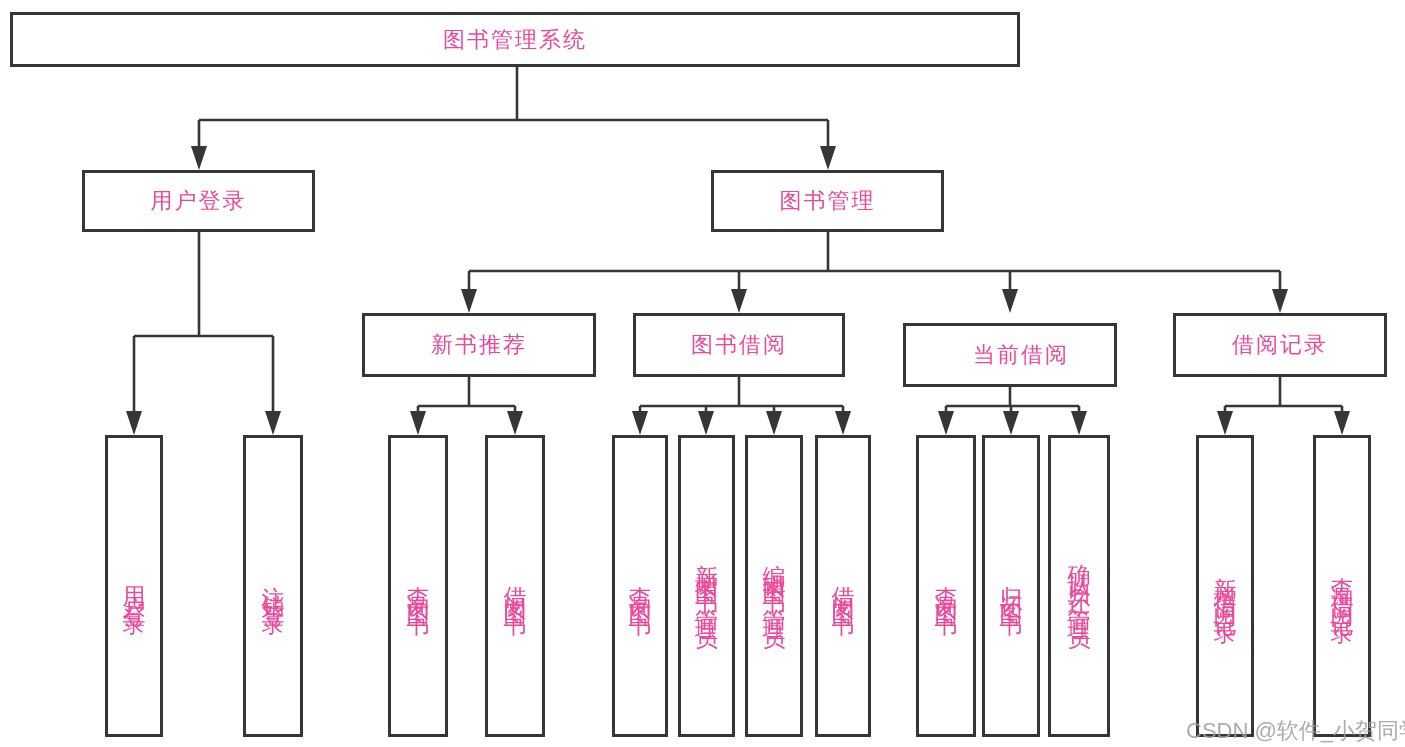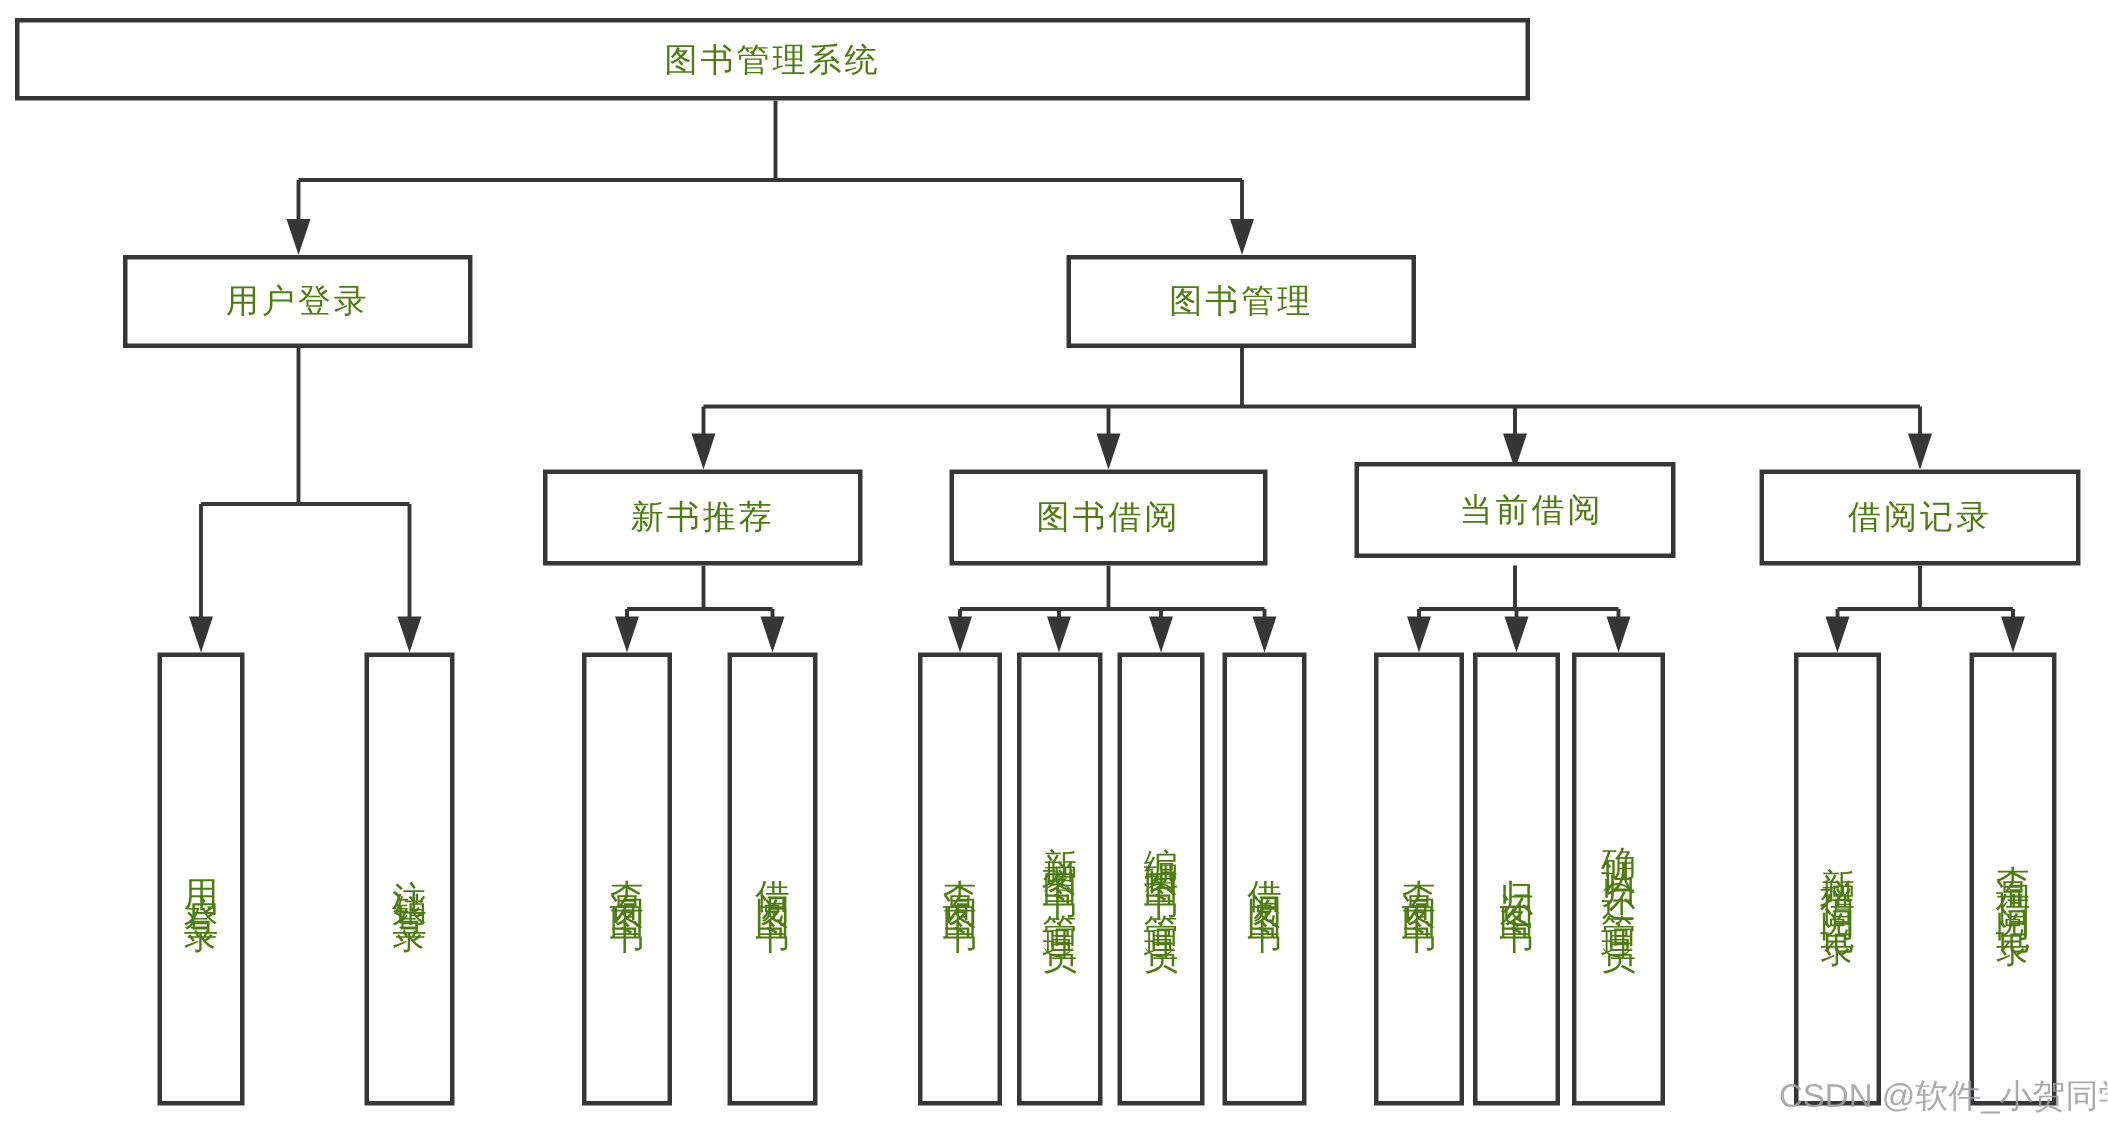--- a/index.html
+++ b/index.html
@@ -23,42 +23,42 @@
   }
   .box {
     position: absolute;
     box-sizing: border-box;
     border: 3px solid #363636;
     background: #ffffff;
     display: flex;
     align-items: center;
     justify-content: center;
     z-index: 2;
-    color: #4d7c0f;
+    color: #ec4899;
   }
   .box-h span {
     font-size: 22px;
     letter-spacing: 2px;
     white-space: nowrap;
   }
   .box-v span {
     writing-mode: vertical-rl;
     text-orientation: mixed;
     font-size: 23px;
     letter-spacing: 9px;
     line-height: 1;
     white-space: nowrap;
   }
   
   .n-root          { left: 10px;   top: 12px;  width: 1010px; height: 55px; }
   .n-user-login    { left: 82px;   top: 170px; width: 233px;  height: 62px; }
   .n-book-mgmt     { left: 711px;  top: 170px; width: 233px;  height: 62px; justify-content: center; }
-  .n-new-book      { left: 362px;  top: 313px; width: 213px;  height: 64px; }
+  .n-new-book      { left: 362px;  top: 313px; width: 234px;  height: 64px; }
   .n-book-borrow   { left: 633px;  top: 313px; width: 212px;  height: 64px; }
-  .n-current       { left: 903px;  top: 308px; width: 214px;  height: 64px; padding-left: 22px; }
+  .n-current       { left: 903px;  top: 323px; width: 214px;  height: 64px; padding-left: 22px; }
   .n-records       { left: 1173px; top: 313px; width: 214px;  height: 64px; }
   
   .box-v { top: 435px; height: 302px; }
   .l-user-login  { left: 105px;  width: 58px; }
   .l-logout      { left: 243px;  width: 60px; }
   .l-nbr-query   { left: 388px;  width: 60px; }
   .l-nbr-borrow  { left: 485px;  width: 60px; }
   .l-bb-query    { left: 612px;  width: 56px; }
   .l-bb-add      { left: 678px;  width: 57px; }
   .l-bb-edit     { left: 745px;  width: 58px; }

